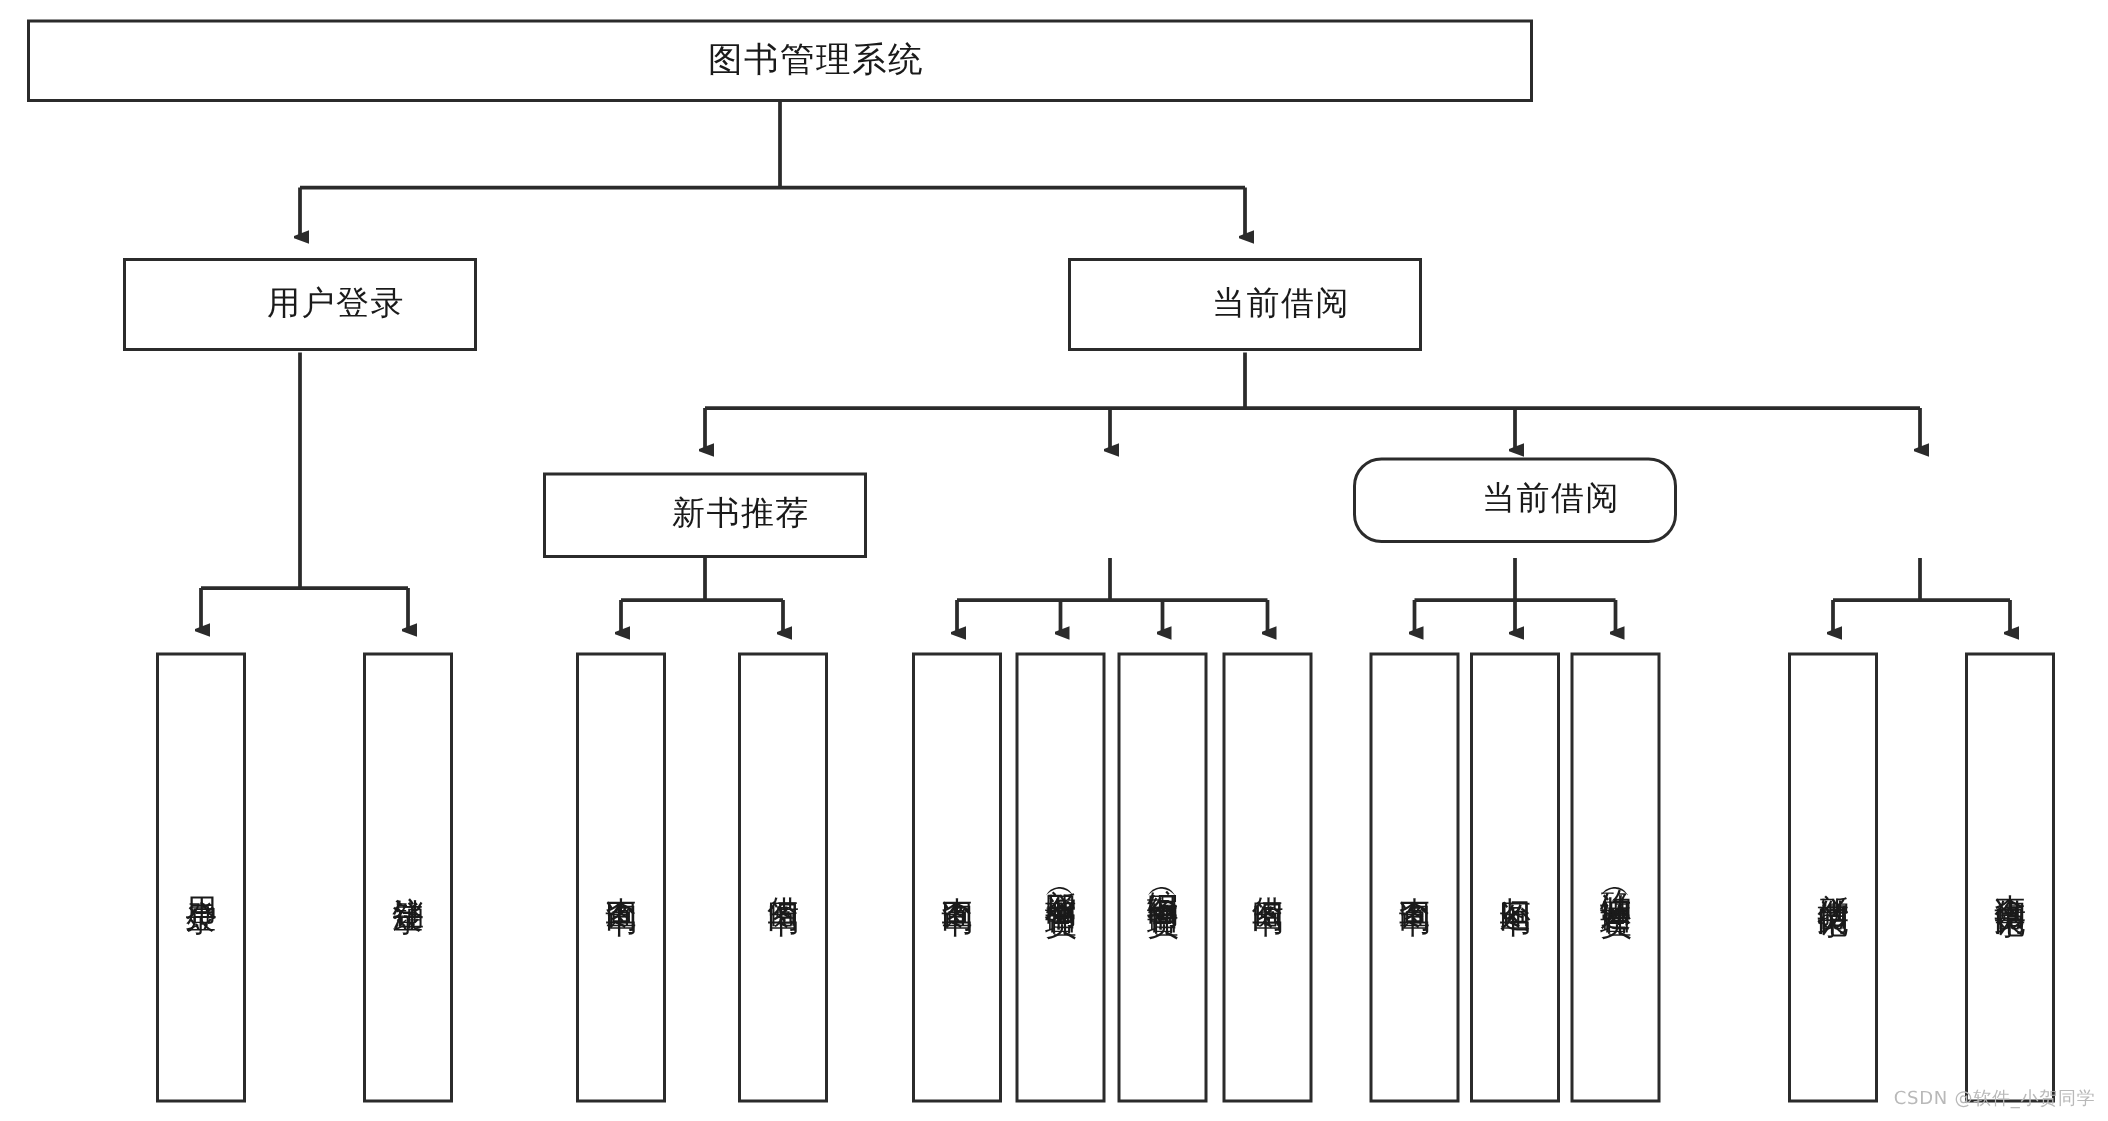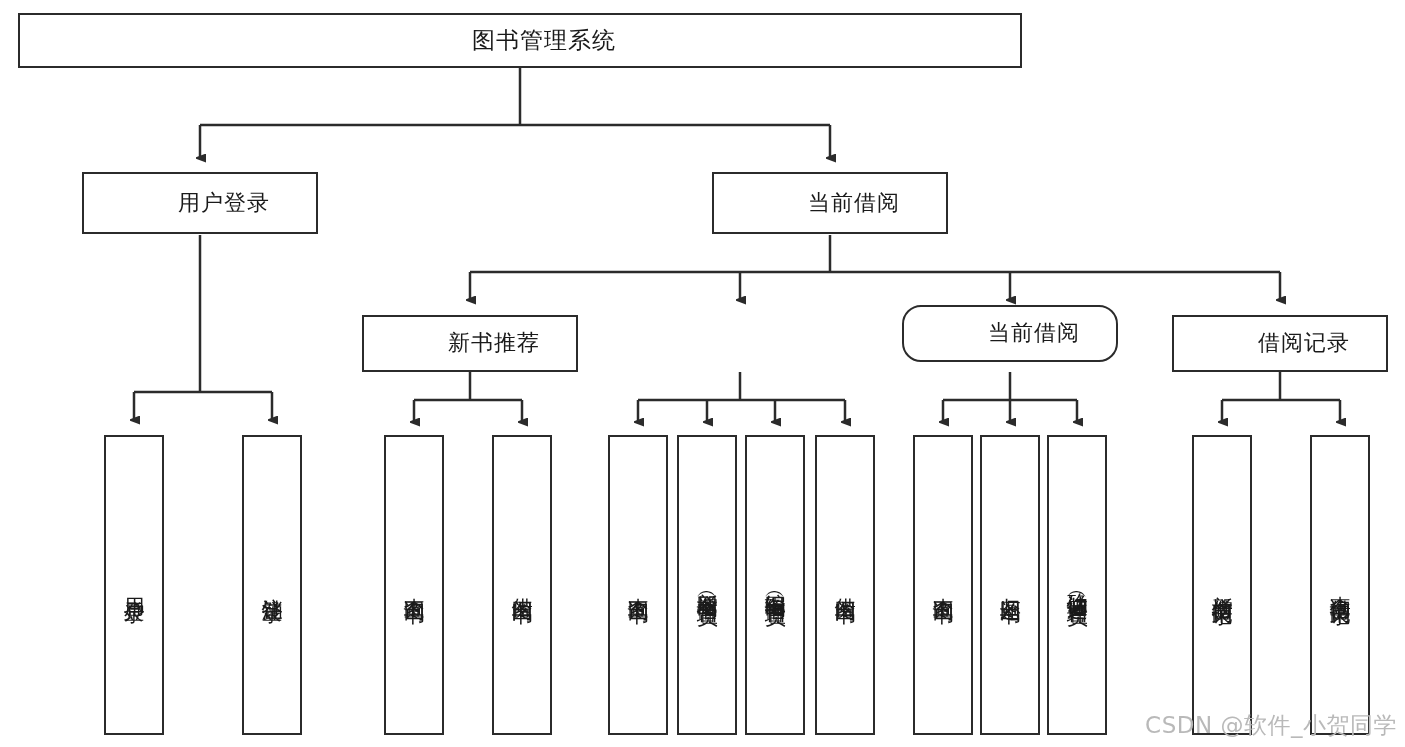--- a/index.html
+++ b/index.html
@@ -50,21 +50,21 @@
     left: 0;
     top: 0;
     width: 1405px;
     height: 747px;
     pointer-events: none;
   }
   .watermark {
     position: absolute;
     right: 8px;
     bottom: 6px;
-    font-size: 23px;
+    font-size: 12px;
     color: #b9b9b9;
     letter-spacing: 0.5px;
     white-space: nowrap;
   }
 </style>
 </head>
 <body>
 
 <div id="canvas">
 
@@ -128,23 +128,20 @@
   <div class="node horiz" style="left:712px; top:172px; width:236px; height:62px;">
     <span>当前借阅</span>
   </div>
 
   <div class="node horiz" style="left:362px; top:315px; width:216px; height:57px;align-items:center;">
     <span>新书推荐</span>
   </div>
   <div class="node horiz" style="left:902px; top:305px; width:216px; height:57px;border-radius:19px;">
     <span>当前借阅</span>
   </div>
-  <div class="node horiz" style="left:1172px; top:315px; width:216px; height:57px;">
-    <span>借阅记录</span>
-  </div>
 
   <div class="node vert" style="left:104px; top:435px; width:60px; height:300px;">
     <span>用户登录</span>
   </div>
   <div class="node vert" style="left:242px; top:435px; width:60px; height:300px;">
     <span>注销登录</span>
   </div>
 
   <div class="node vert" style="left:384px; top:435px; width:60px; height:300px;">
     <span>查询图书</span>

